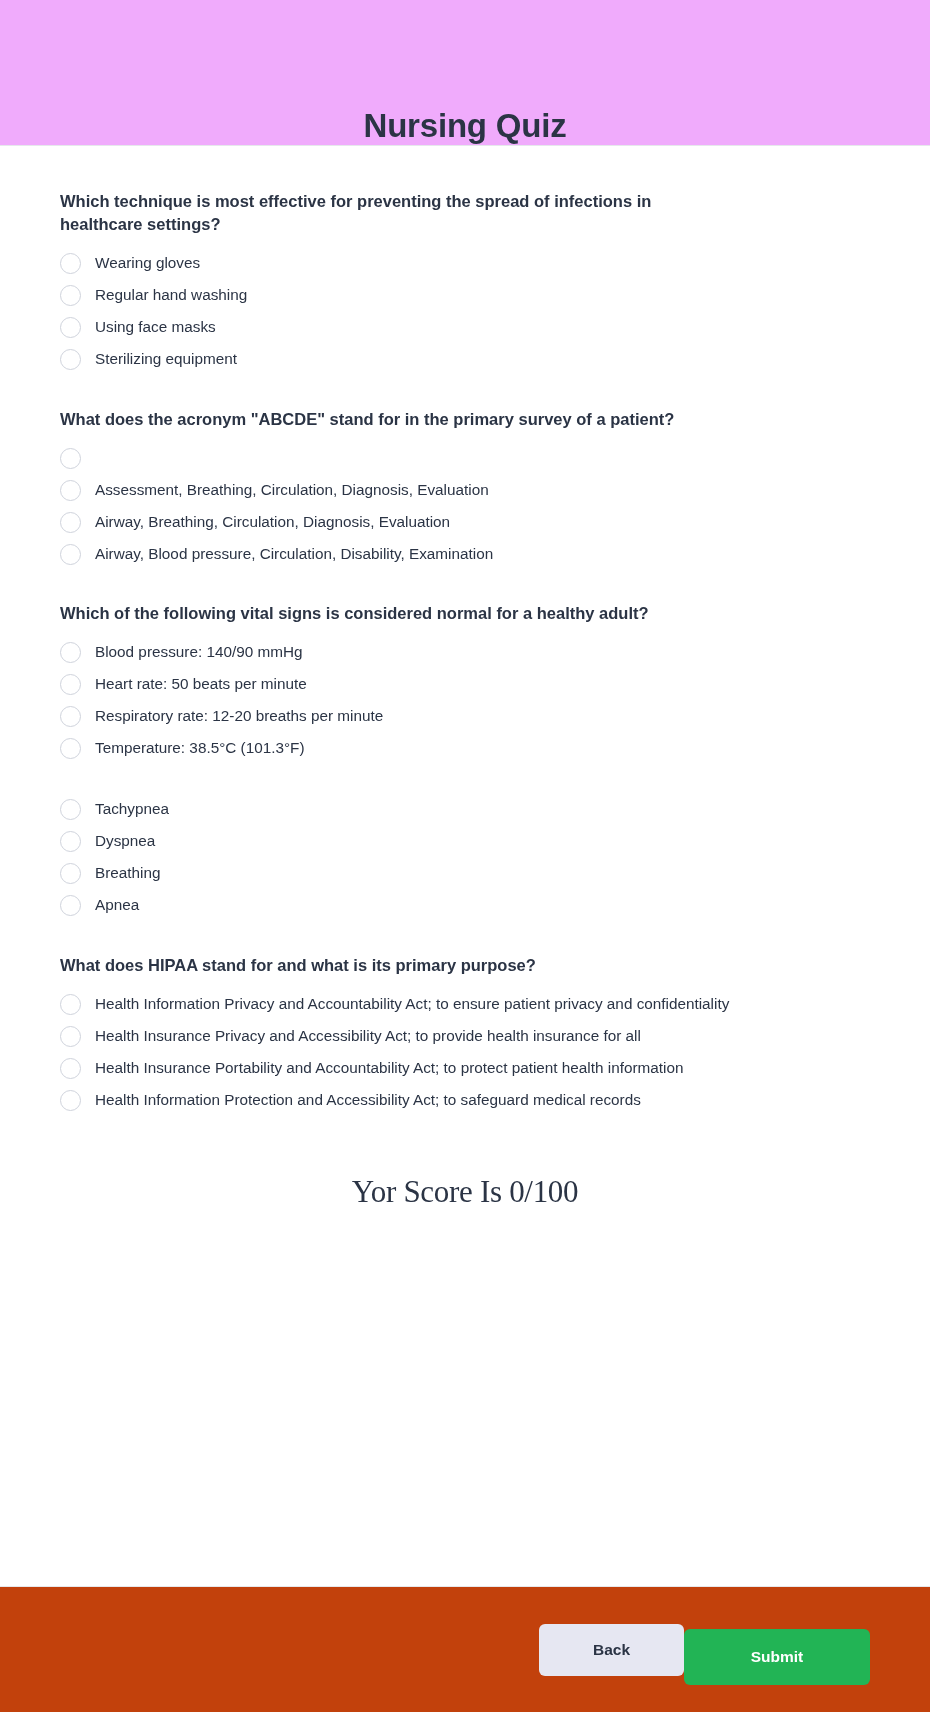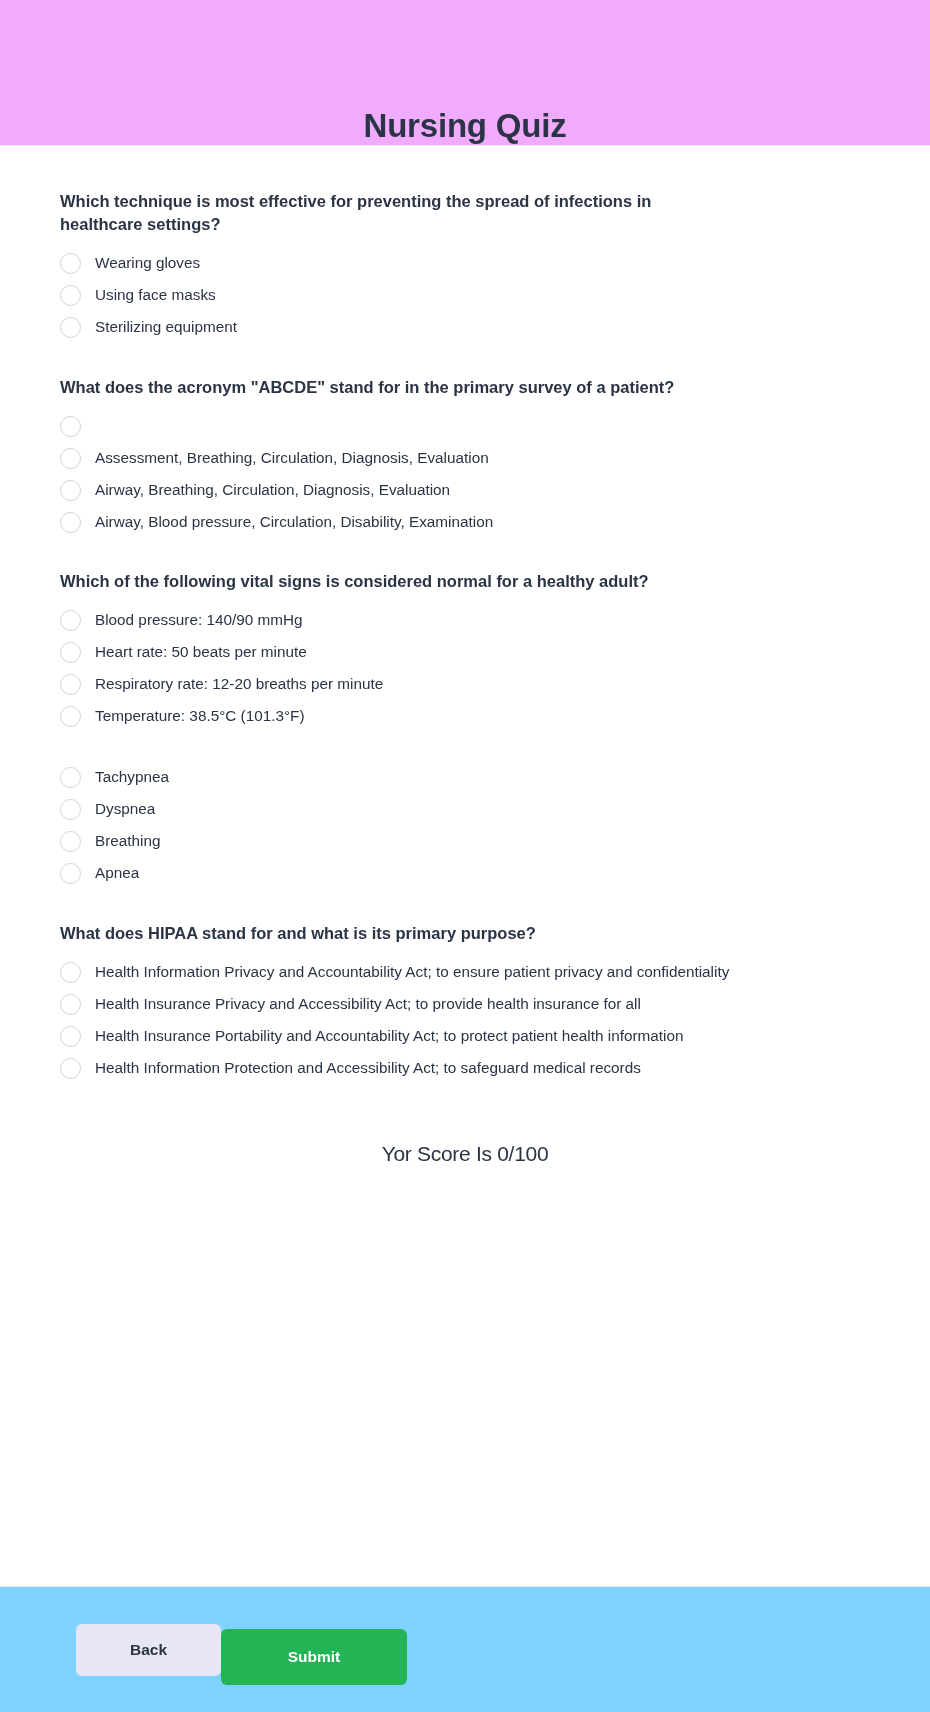--- a/index.html
+++ b/index.html
@@ -87,36 +87,37 @@
     max-width: 690px;
   }
 
   
   .score-area {
     text-align: center;
     margin-top: 62px;
     margin-bottom: 0;
   }
   .score-text {
-    font-size: 21px;
+    font-size: 31px;
     font-weight: 400;
     color: #2b3445;
     letter-spacing: -0.3px;
+    font-family: Liberation Serif, serif;
   }
 
   
   .footer {
     flex: 0 0 auto;
     height: 126px;
     border-top: 1px solid #e6e8ec;
-    background: #7dd3fc;
+    background: #c2410c;
     display: flex;
     align-items: center;
-    justify-content: flex-start;
-    padding: 0 76px;
+    justify-content: flex-end;
+    padding: 0 60px;
   }
   .btn {
     border: none;
     border-radius: 6px;
     font-family: "Liberation Sans", "DejaVu Sans", sans-serif;
     font-size: 15.5px;
     font-weight: 700;
     cursor: pointer;
     display: inline-flex;
     align-items: center;
@@ -149,20 +150,24 @@
     <div id="questions-container">
         <div class="question-block first">
           <div class="question-text">Which technique is most effective for preventing the spread of infections in healthcare settings?</div>
           <div class="options">
             <label class="option-row">
               <span class="radio"></span>
               <span class="option-label">Wearing gloves</span>
             </label>
             <label class="option-row">
               <span class="radio"></span>
+              <span class="option-label">Regular hand washing</span>
+            </label>
+            <label class="option-row">
+              <span class="radio"></span>
               <span class="option-label">Using face masks</span>
             </label>
             <label class="option-row">
               <span class="radio"></span>
               <span class="option-label">Sterilizing equipment</span>
             </label>
           </div>
         </div>
         <div class="question-block">
           <div class="question-text">What does the acronym "ABCDE" stand for in the primary survey of a patient?</div>

